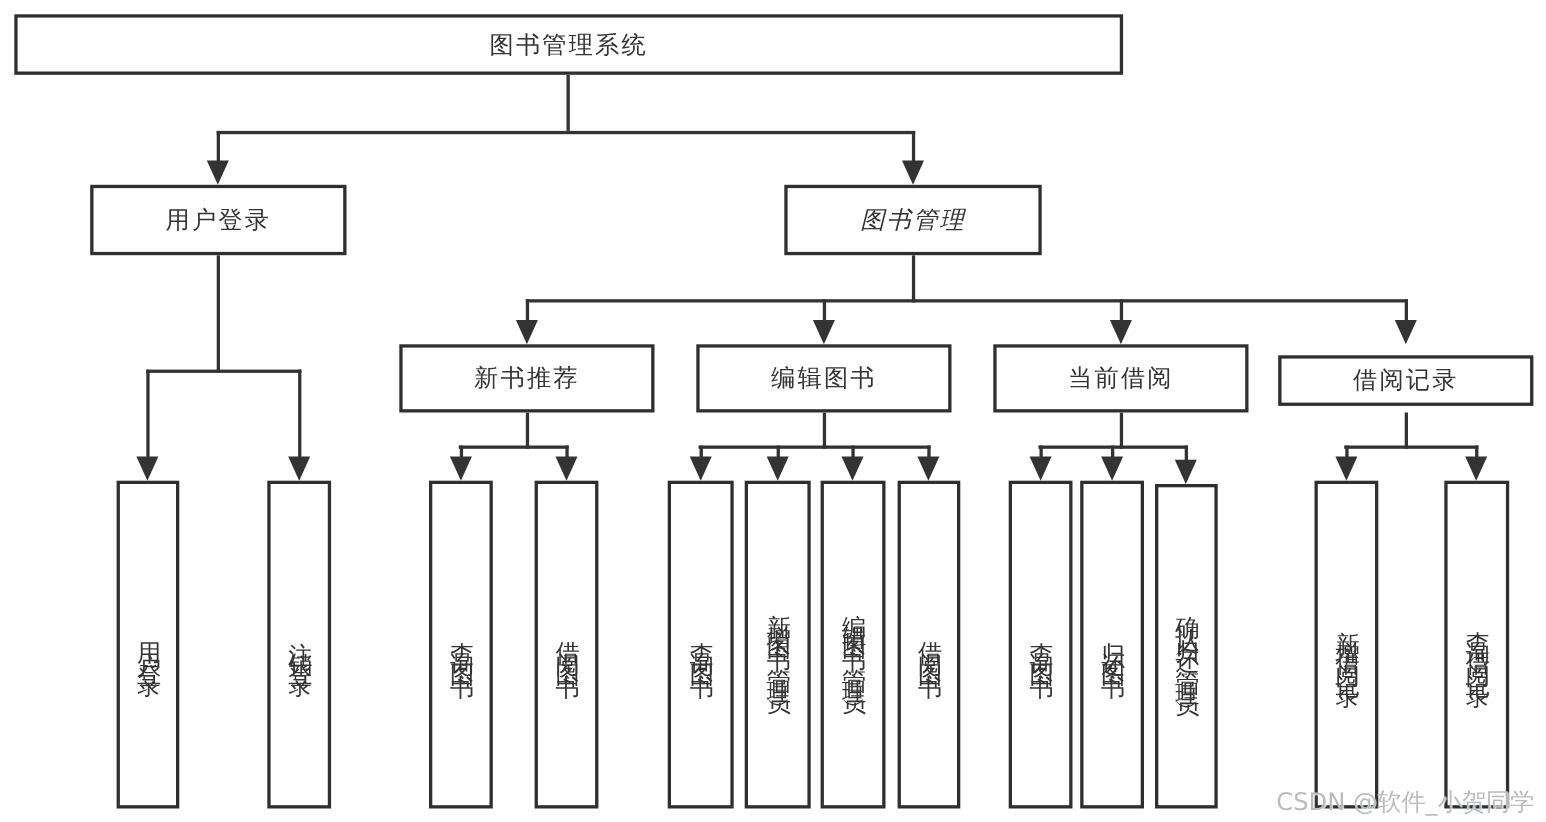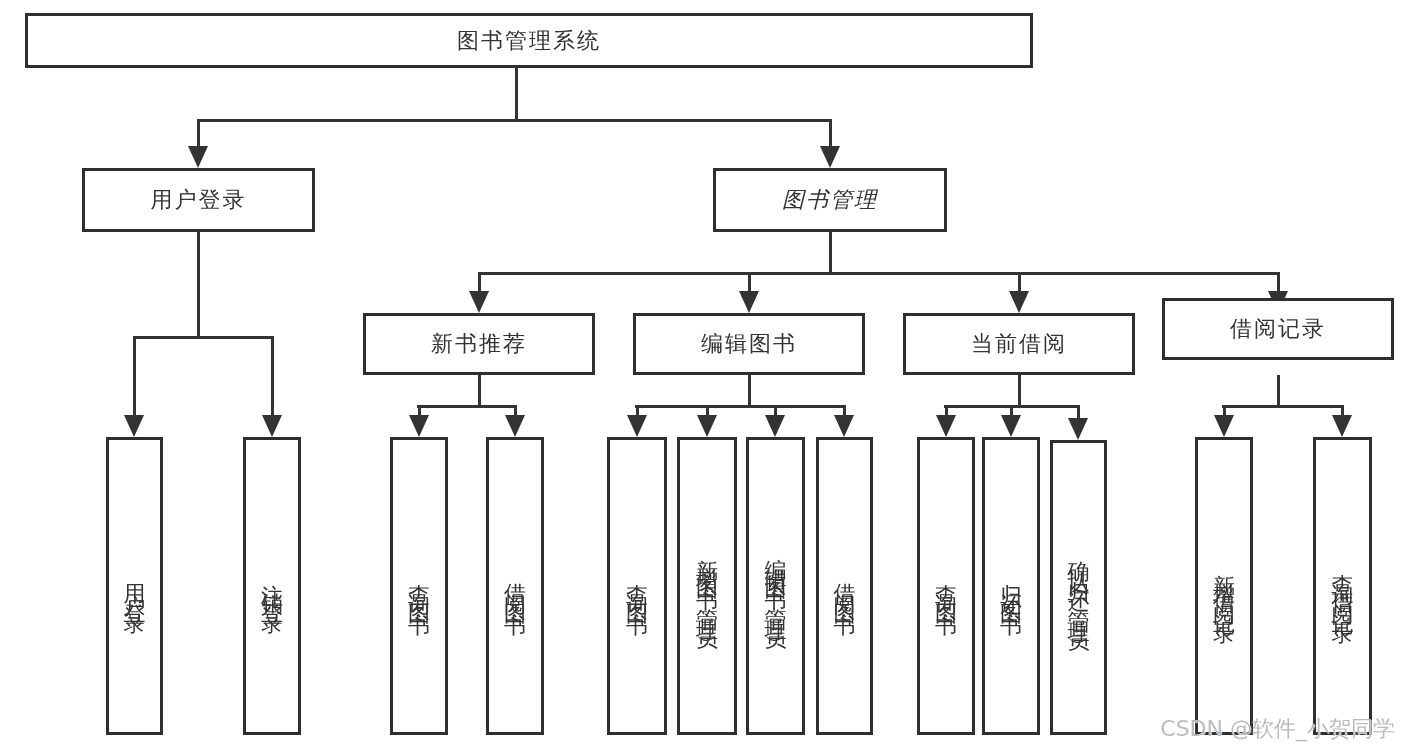--- a/index.html
+++ b/index.html
@@ -112,41 +112,41 @@
       <div class="vline" style="left: 1009.5px; top: 405px; height: 12px;"></div>
       <div class="arrowhead" style="left: 1001px; top: 415px;"></div>
       <div class="vline" style="left: 1076.5px; top: 405px; height: 15px;"></div>
       <div class="arrowhead" style="left: 1068px; top: 418px;"></div>
       <div class="vline" style="left: 1222.5px; top: 405px; height: 12px;"></div>
       <div class="arrowhead" style="left: 1214px; top: 415px;"></div>
       <div class="vline" style="left: 1340.5px; top: 405px; height: 12px;"></div>
       <div class="arrowhead" style="left: 1332px; top: 415px;"></div>
     </div>
 
-  <div class="node hnode" style="left:13px;top:13px;width:1008px;height:55px;margin-left:12px;">
+  <div class="node hnode" style="left:13px;top:13px;width:1008px;height:55px;">
     <span>图书管理系统</span>
   </div>
 
   <div class="node hnode" style="left:82px;top:168px;width:233px;height:64px;">
     <span>用户登录</span>
   </div>
   <div class="node hnode" style="left:713px;top:168px;width:234px;height:64px;font-style:italic;">
     <span>图书管理</span>
   </div>
 
   <div class="node hnode" style="left:363px;top:313px;width:232px;height:62px;">
     <span>新书推荐</span>
   </div>
   <div class="node hnode" style="left:633px;top:313px;width:232px;height:62px;">
     <span>编辑图书</span>
   </div>
   <div class="node hnode" style="left:903px;top:313px;width:232px;height:62px;">
     <span>当前借阅</span>
   </div>
-  <div class="node hnode" style="left:1162px;top:298px;width:232px;height:62px;">
+  <div class="node hnode" style="left:1162px;top:323px;width:232px;height:46px;">
     <span>借阅记录</span>
   </div>
 
   <div class="node leaf" style="left:106px;top:437px;width:57px;height:298px;">
     <span>用户登录</span>
   </div>
   <div class="node leaf" style="left:243px;top:437px;width:58px;height:298px;">
     <span>注销登录</span>
   </div>
 

